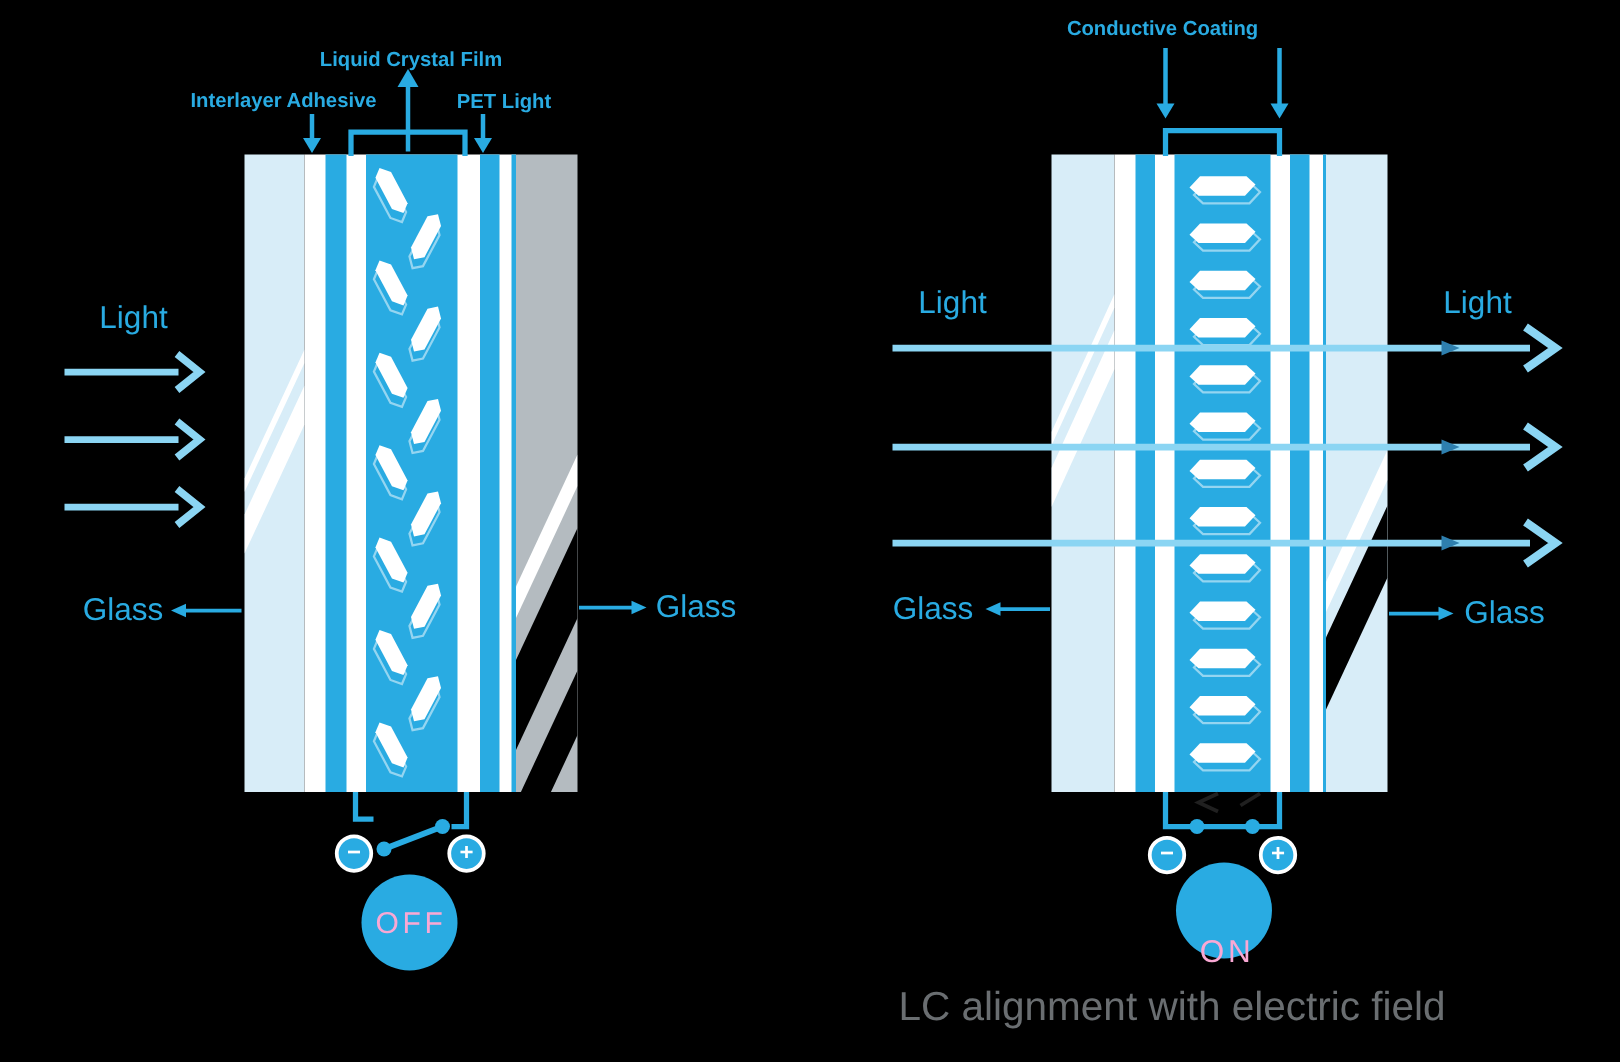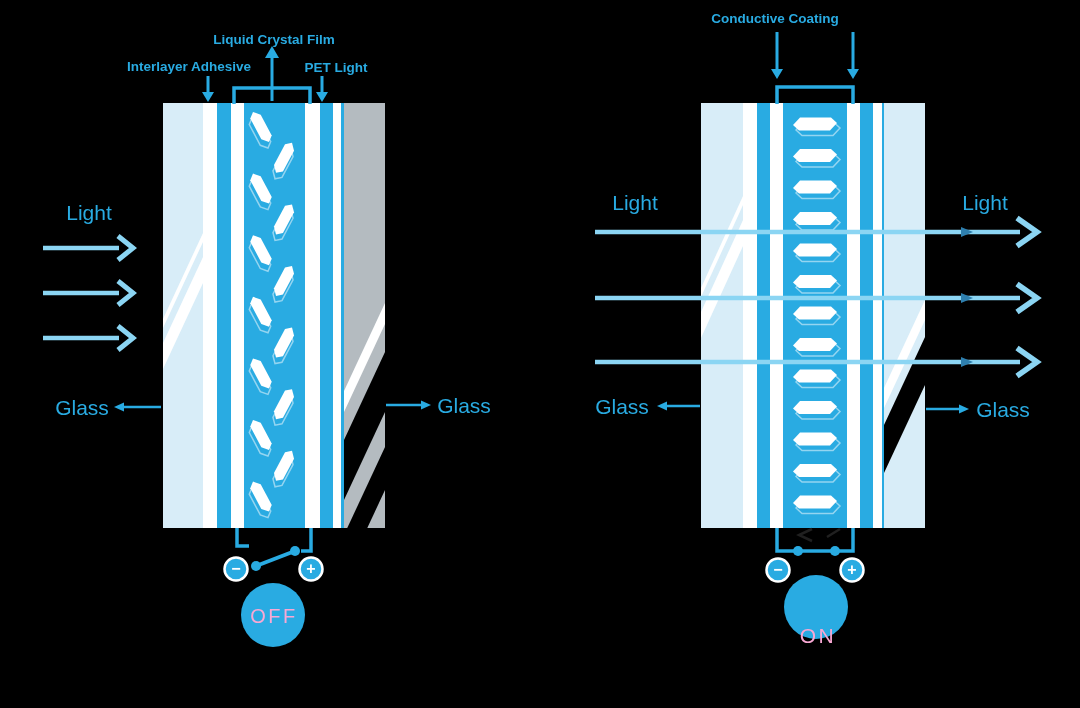--- a/index.html
+++ b/index.html
@@ -243,13 +243,14 @@
   <div class="lbl lg" style="left:1003px;top:409px">Glass</div>
 
   <span class="term" style="left:236px;top:569px">−</span>
   <span class="term" style="left:311px;top:569px">+</span>
   <span class="term" style="left:778px;top:570px">−</span>
   <span class="term" style="left:852px;top:570px">+</span>
 
   <div class="state-label off" style="left:274px;top:616px">OFF</div>
   <div class="state-label on" style="left:818px;top:607px">ON</div>
 
+  <div class="caption" style="left:599px;top:657px">LC alignment with electric field</div>
 </div>
 
 </body></html>

